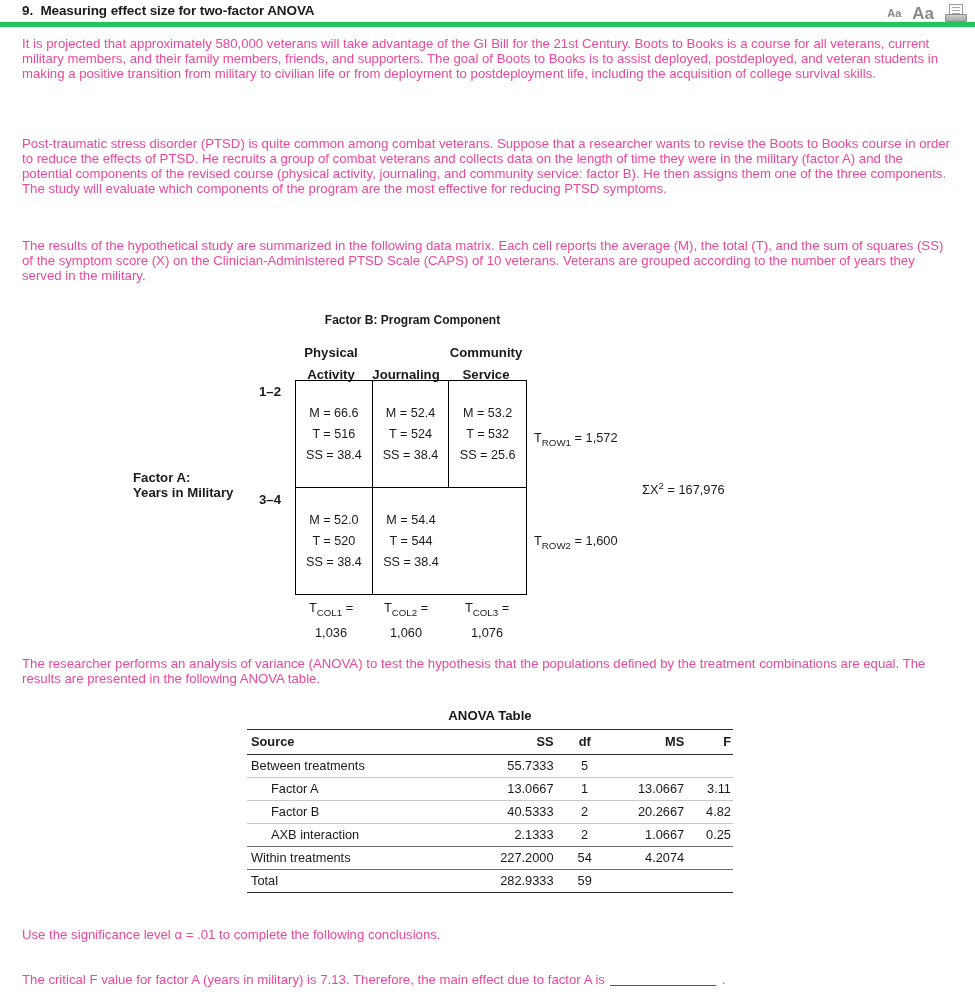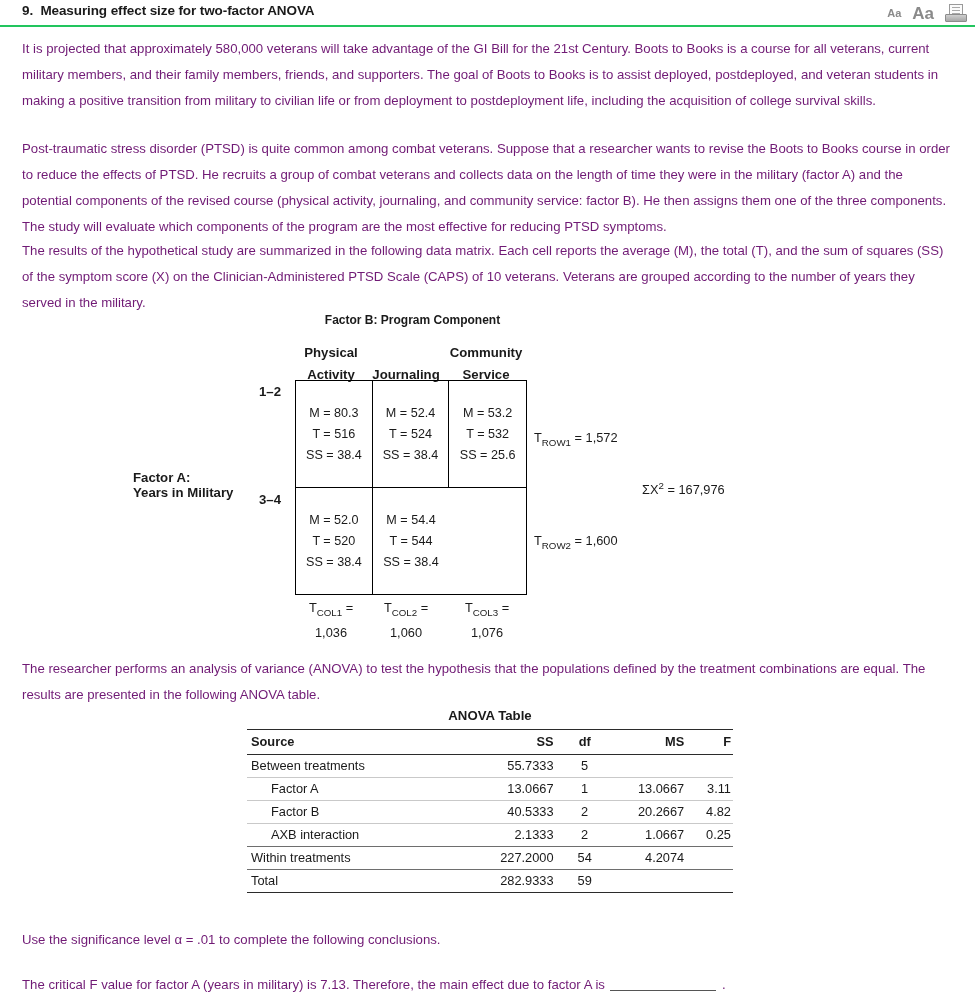--- a/index.html
+++ b/index.html
@@ -13,21 +13,21 @@
     font-family: "Liberation Sans", sans-serif;
     color: #1a1a1a;
     position: relative;
     overflow: hidden;
   }
 
   
   .topbar {
     position: relative;
     height: 27px;
-    border-bottom: 2px solid #22c55e;
+    border-bottom: 5px solid #22c55e;
     box-sizing: border-box;
   }
   .q-title {
     position: absolute;
     left: 22px;
     top: 3px;
     font-size: 13.5px;
     font-weight: bold;
     letter-spacing: -0.1px;
     white-space: pre;
@@ -88,22 +88,22 @@
     border-radius: 1px;
     box-sizing: border-box;
   }
 
   
   .para {
     position: absolute;
     left: 22px;
     width: 928px;
     font-size: 13.2px;
-    line-height: 26px;
-    color: #701a75;
+    line-height: 15px;
+    color: #ec4899;
   }
 
   
   .matrix-wrap {
     position: absolute;
     left: 0;
     top: 310px;
     width: 975px;
     height: 320px;
   }
@@ -308,21 +308,21 @@
   </div>
 
   <div class="facA1">Factor A:</div>
   <div class="facA2">Years in Military</div>
 
   <div class="rowlab r1">1–2</div>
   <div class="rowlab r2">3–4</div>
 
   <div class="grid">
     <div class="cell">
-      <div>M = 80.3</div>
+      <div>M = 66.6</div>
       <div>T = 516</div>
       <div>SS = 38.4</div>
     </div>
     <div class="cell">
       <div>M = 52.4</div>
       <div>T = 524</div>
       <div>SS = 38.4</div>
     </div>
     <div class="cell nc">
       <div>M = 53.2</div>

